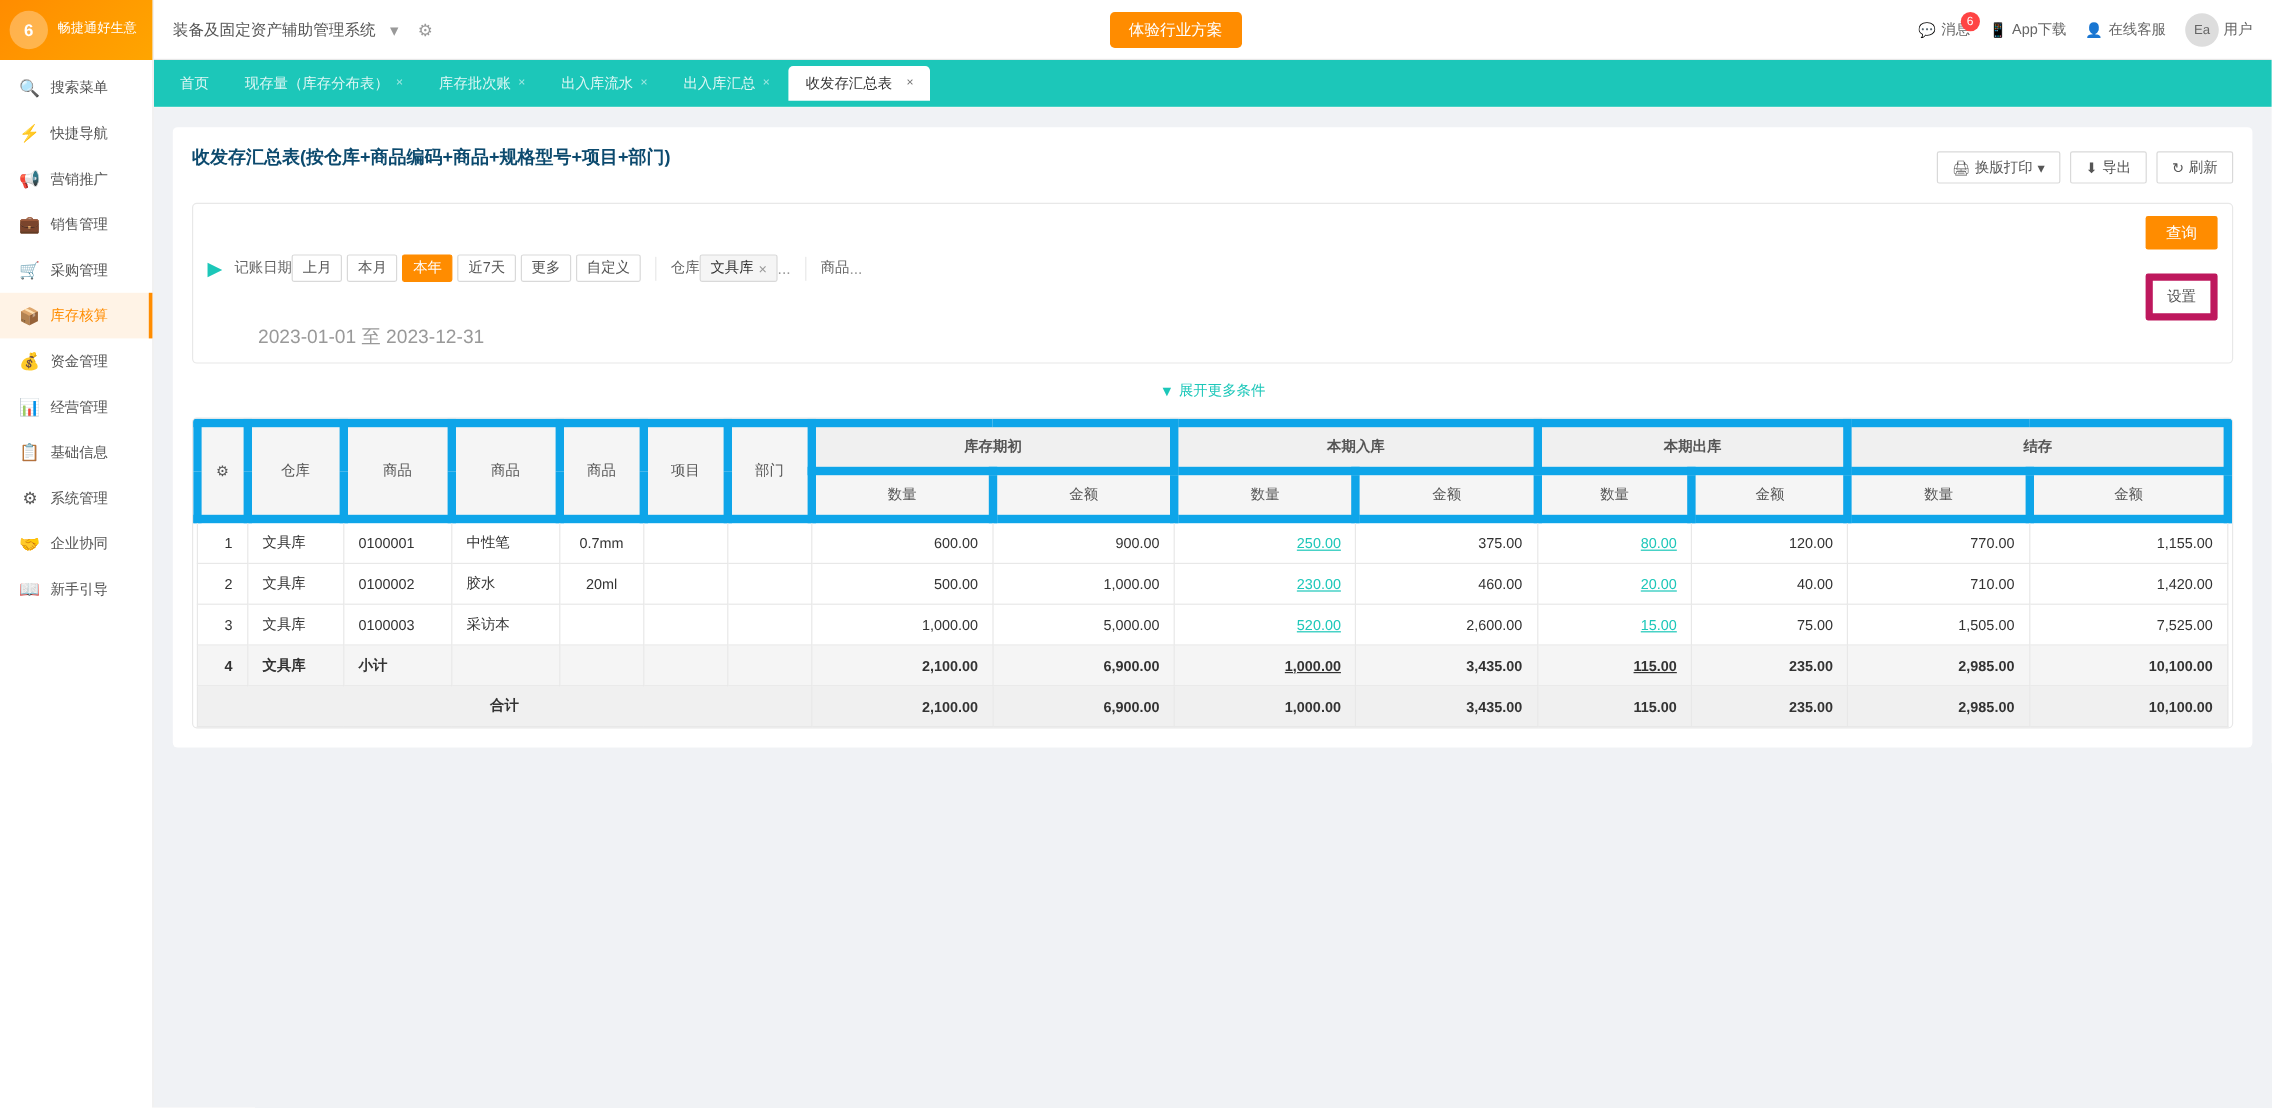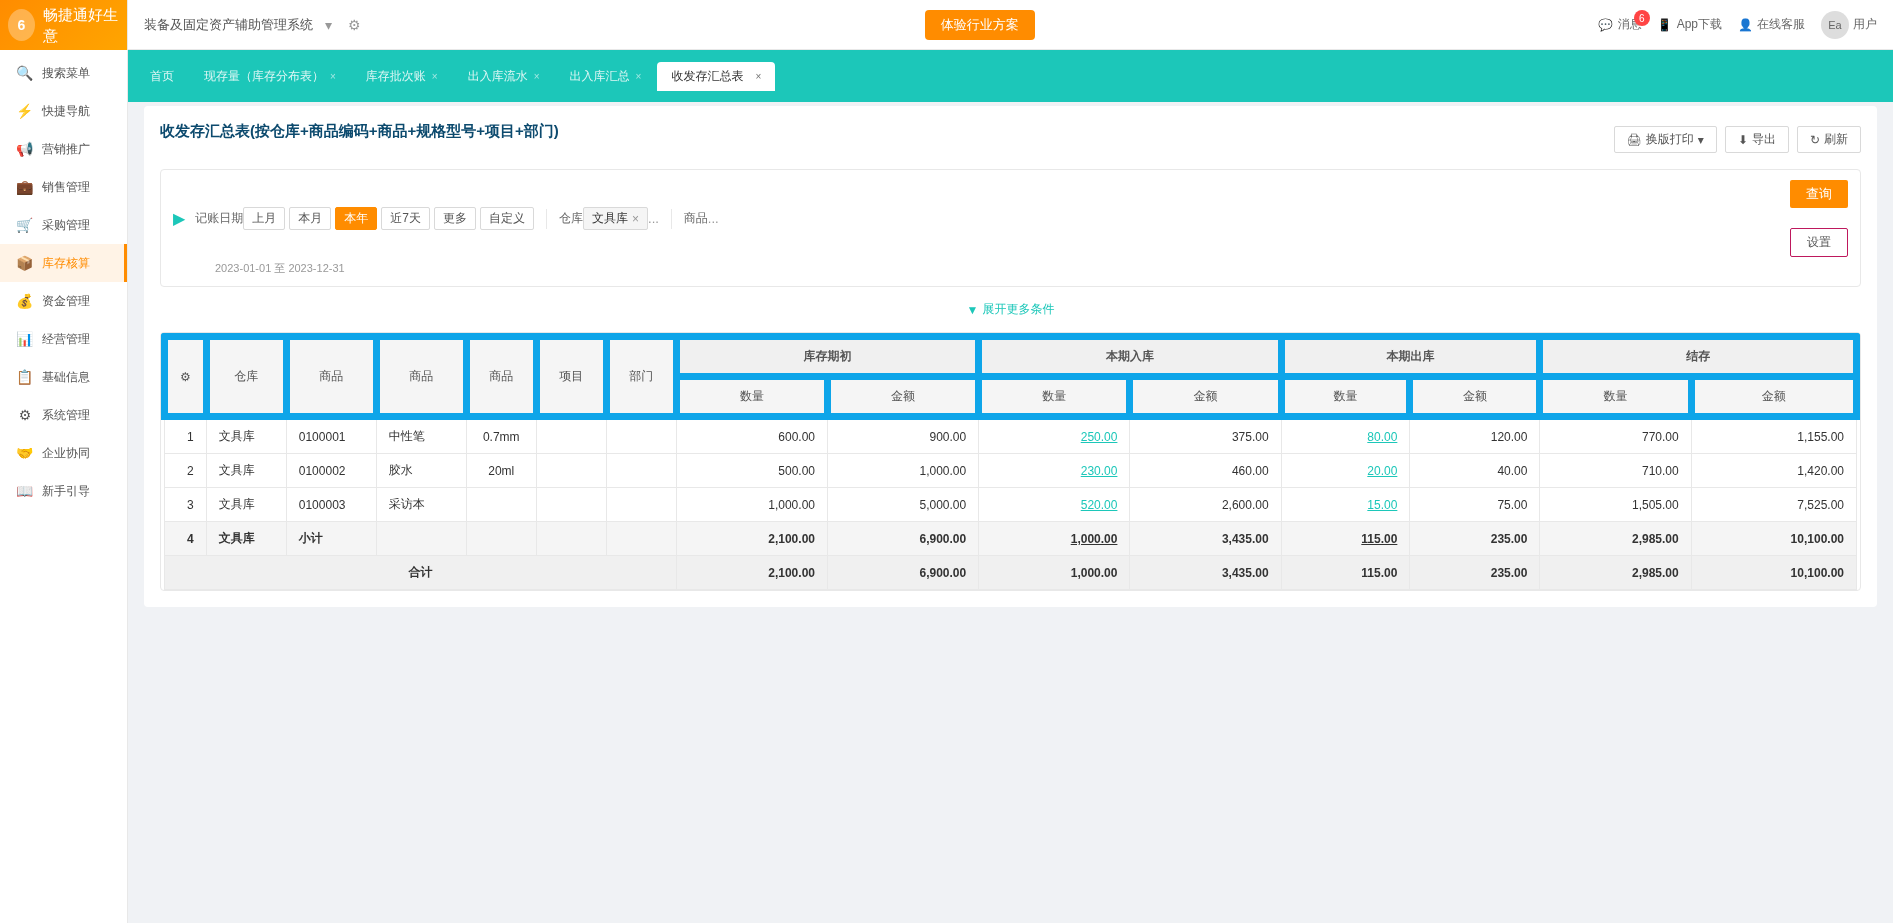--- a/index.html
+++ b/index.html
@@ -2,58 +2,58 @@
 <html><head>
   <meta charset="utf-8">
   <style>
     * { margin: 0; padding: 0; box-sizing: border-box; }
     body { font-family: 'Microsoft YaHei', '微软雅黑', sans-serif; font-size: 12px; background: #f5f5f5; color: #333; width: 1893px; min-height: 923px; overflow-x: hidden; }
 
     
     .sidebar { position: fixed; left: 0; top: 0; width: 128px; height: 100%; background: #fff; border-right: 1px solid #e8e8e8; z-index: 100; }
     .sidebar-logo { background: linear-gradient(135deg, #ff8c00, #ffa500); color: #fff; padding: 10px 8px; height: 50px; display: flex; align-items: center; gap: 8px; }
     .sidebar-logo .logo-icon { width: 32px; height: 32px; background: rgba(255,255,255,0.3); border-radius: 50%; display: flex; align-items: center; justify-content: center; font-weight: bold; font-size: 14px; color: #fff; }
-    .sidebar-logo .logo-text { font-size: 15px; color: #fff; line-height: 1.4; }
+    .sidebar-logo .logo-text { font-size: 11px; color: #fff; line-height: 1.4; }
     .sidebar-nav { padding: 4px 0; }
     .sidebar-item { display: flex; align-items: center; gap: 8px; padding: 10px 16px; cursor: pointer; color: #555; font-size: 12px; transition: all 0.2s; }
     .sidebar-item.active { background: #fff3e6; color: #ff8c00; border-right: 3px solid #ff8c00; }
     .sidebar-item .item-icon { width: 18px; height: 18px; display: flex; align-items: center; justify-content: center; font-size: 14px; }
 
     
     .header { position: fixed; top: 0; left: 128px; right: 0; height: 50px; background: #fff; border-bottom: 1px solid #e8e8e8; display: flex; align-items: center; justify-content: space-between; padding: 0 16px; z-index: 99; }
     .header-left { display: flex; align-items: center; gap: 12px; }
     .system-title { font-size: 13px; color: #555; }
     .btn-trial { background: #ff8c00; color: #fff; border: none; padding: 6px 16px; border-radius: 4px; cursor: pointer; font-size: 13px; }
     .header-right { display: flex; align-items: center; gap: 16px; font-size: 12px; color: #666; }
     .header-right .item { display: flex; align-items: center; gap: 4px; cursor: pointer; position: relative; }
     .header-right .badge { background: #ff4444; color: #fff; border-radius: 50%; width: 16px; height: 16px; font-size: 10px; display: flex; align-items: center; justify-content: center; position: absolute; top: -6px; right: -8px; }
     .user-avatar { width: 28px; height: 28px; background: #ddd; border-radius: 50%; display: flex; align-items: center; justify-content: center; font-size: 11px; text-align: right; }
 
     
-    .tab-bar { position: fixed; top: 50px; left: 128px; right: 0; height: 52px; background: #1cc7b9; display: flex; align-items: center; padding: 0 8px; z-index: 98; gap: 2px; }
+    .tab-bar { position: fixed; top: 50px; left: 128px; right: 0; height: 39px; background: #1cc7b9; display: flex; align-items: center; padding: 0 8px; z-index: 98; gap: 2px; }
     .tab-item { display: flex; align-items: center; gap: 6px; padding: 6px 14px; border-radius: 4px 4px 0 0; cursor: pointer; font-size: 12px; color: rgba(255,255,255,0.85); white-space: nowrap; }
     .tab-item.active { background: #fff; color: #333; gap: 12px; }
     .tab-close { font-size: 10px; color: inherit; opacity: 0.7; }
 
     
     .main { margin-left: 128px; margin-top: 90px; padding: 16px; background: #f0f2f5; min-height: calc(923px - 90px); }
     .content-card { background: #fff; border-radius: 4px; padding: 16px; }
 
     
     .page-title { font-size: 15px; font-weight: bold; color: #0c4a6e; margin-bottom: 16px; }
     .filter-label { color: #666; font-size: 12px; white-space: nowrap; }
     .date-buttons { display: flex; align-items: center; gap: 4px; }
     .date-btn { padding: 2px 8px; border: 1px solid #d9d9d9; border-radius: 2px; cursor: pointer; font-size: 12px; color: #555; background: #fff; }
     .date-btn.active { background: #ff8c00; color: #fff; border-color: #ff8c00; }
-    .date-range { font-size: 11px; color: #999; margin-left: 4px; }
+    .date-range { font-size: 16px; color: #999; margin-left: 4px; }
     .warehouse-tag { background: #f5f5f5; border: 1px solid #d9d9d9; border-radius: 2px; padding: 2px 8px; display: flex; align-items: center; gap: 4px; font-size: 12px; }
     .warehouse-tag .remove { cursor: pointer; color: #999; }
     .filter-more { color: #999; cursor: pointer; font-size: 13px; }
     .btn-query { background: #ff8c00; color: #fff; border: none; padding: 5px 16px; border-radius: 2px; cursor: pointer; font-size: 13px; }
-    .btn-settings { background: #fff; border: 1px solid #be185d; color: #555; padding: 5px 12px; border-radius: 2px; cursor: pointer; font-size: 12px; }
+    .btn-settings { background: #fff; border: 6px solid #be185d; color: #555; padding: 5px 12px; border-radius: 2px; cursor: pointer; font-size: 12px; }
     .btn-print { border: 1px solid #d9d9d9; background: #fff; color: #555; padding: 4px 12px; border-radius: 2px; cursor: pointer; font-size: 12px; display: flex; align-items: center; gap: 4px; }
     .btn-export { border: 1px solid #d9d9d9; background: #fff; color: #555; padding: 4px 12px; border-radius: 2px; cursor: pointer; font-size: 12px; display: flex; align-items: center; gap: 4px; }
     .btn-refresh { border: 1px solid #d9d9d9; background: #fff; color: #555; padding: 4px 12px; border-radius: 2px; cursor: pointer; font-size: 12px; display: flex; align-items: center; gap: 4px; }
 
     
     .table-container { border: 1px solid #e8e8e8; border-radius: 4px; overflow: hidden; margin-top: 8px; }
     table { width: 100%; border-collapse: collapse; font-size: 12px; }
     thead tr { background: #f5f5f5; }
     thead th { padding: 8px 12px; text-align: center; border: 7px solid #0ea5e9; font-weight: normal; color: #555; white-space: nowrap; }
     thead .th-group { background: #f0f0f0; font-weight: bold; }

